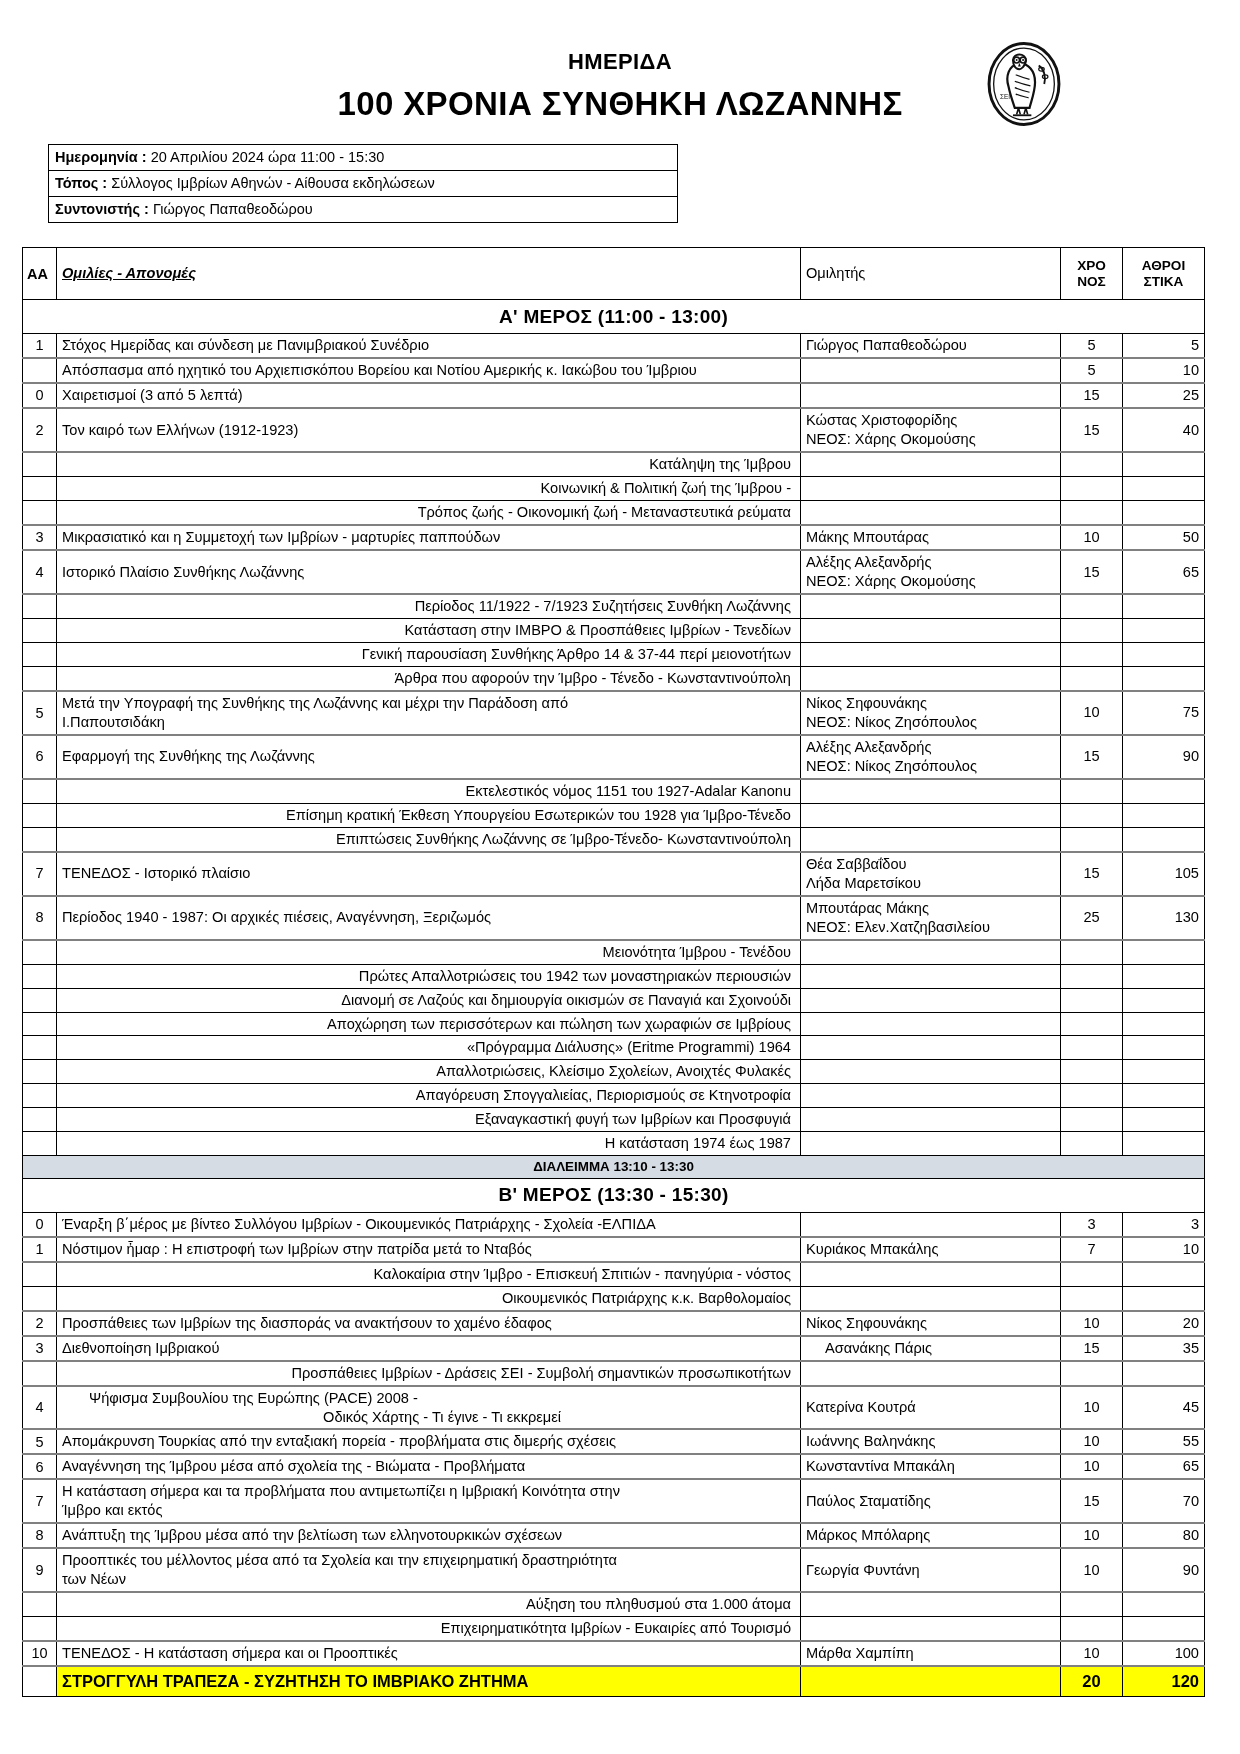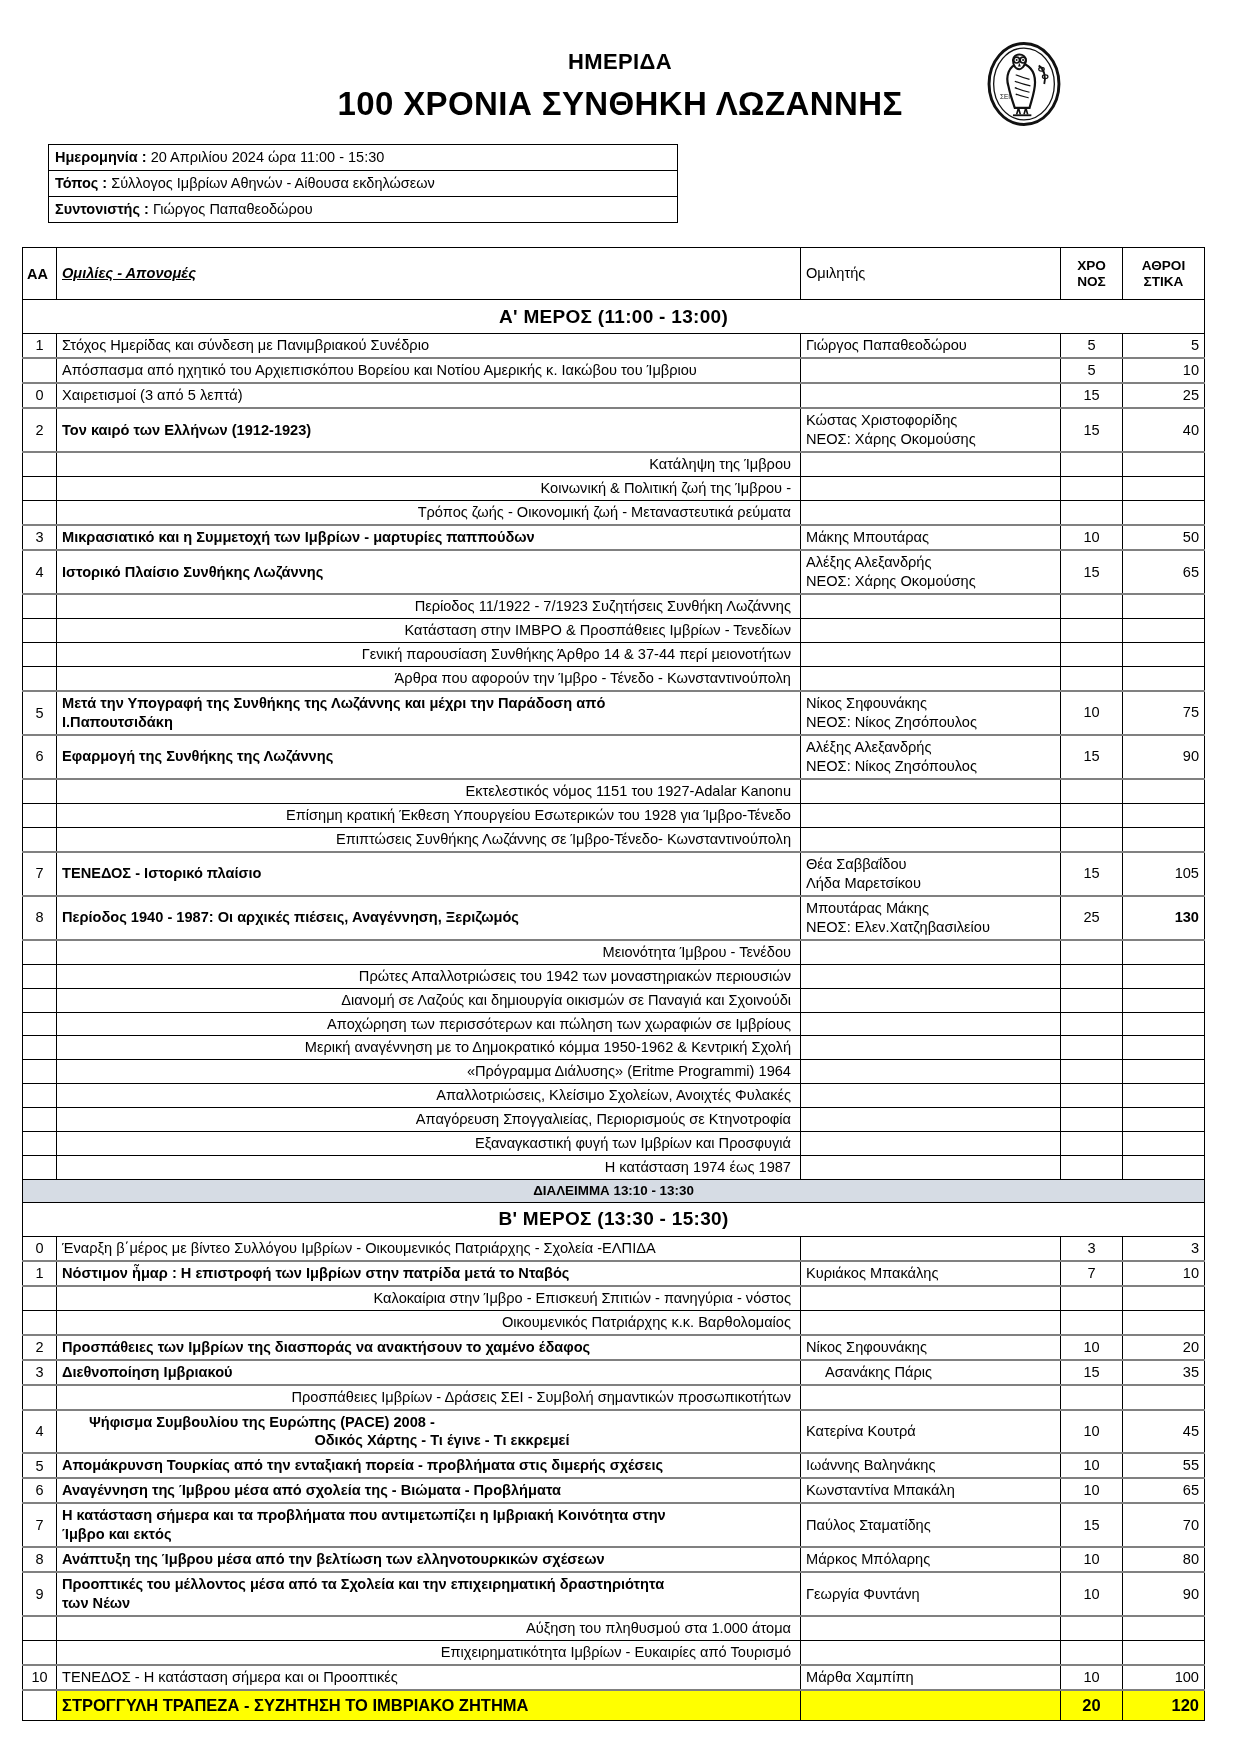--- a/index.html
+++ b/index.html
@@ -99,21 +99,21 @@
   col.c-dur     { width: 62px; }
   col.c-cum     { width: 82px; }
 
   .cell-aa      { text-align: center; font-size: 14.5px; }
   .cell-topic   { text-align: left; }
   .cell-topic.sub { text-align: right; padding-right: 9px; }
   .cell-speaker { text-align: left; }
   .cell-num     { text-align: right; padding-right: 9px; }
   .cell-num.ctr { text-align: center; padding-right: 5px; }
 
-  .b { font-weight: bold; }
+  .b { font-weight: normal; }
 
   
   tr.hdr td {
     height: 52px;
     vertical-align: middle;
     font-weight: bold;
   }
   tr.hdr td.h-aa { text-align: left; padding-left: 4px; font-size: 14.5px;}
   tr.hdr td.h-topic {
     font-style: italic;
@@ -422,27 +422,20 @@
           </tr>
           <tr>
             <td class="cell-aa"></td>
             <td class="cell-topic sub">Αποχώρηση των περισσότερων και πώληση των χωραφιών σε Ιμβρίους</td>
             <td class="cell-speaker"></td>
             <td class="cell-num ctr"></td>
             <td class="cell-num"></td>
           </tr>
           <tr>
             <td class="cell-aa"></td>
-            <td class="cell-topic sub">Μερική αναγέννηση με το Δημοκρατικό κόμμα 1950-1962 &amp; Κεντρική Σχολή</td>
-            <td class="cell-speaker"></td>
-            <td class="cell-num ctr"></td>
-            <td class="cell-num"></td>
-          </tr>
-          <tr>
-            <td class="cell-aa"></td>
             <td class="cell-topic sub">«Πρόγραμμα Διάλυσης» (Eritme Programmi)  1964</td>
             <td class="cell-speaker"></td>
             <td class="cell-num ctr"></td>
             <td class="cell-num"></td>
           </tr>
           <tr>
             <td class="cell-aa"></td>
             <td class="cell-topic sub">Απαλλοτριώσεις, Κλείσιμο Σχολείων, Ανοιχτές Φυλακές</td>
             <td class="cell-speaker"></td>
             <td class="cell-num ctr"></td>

